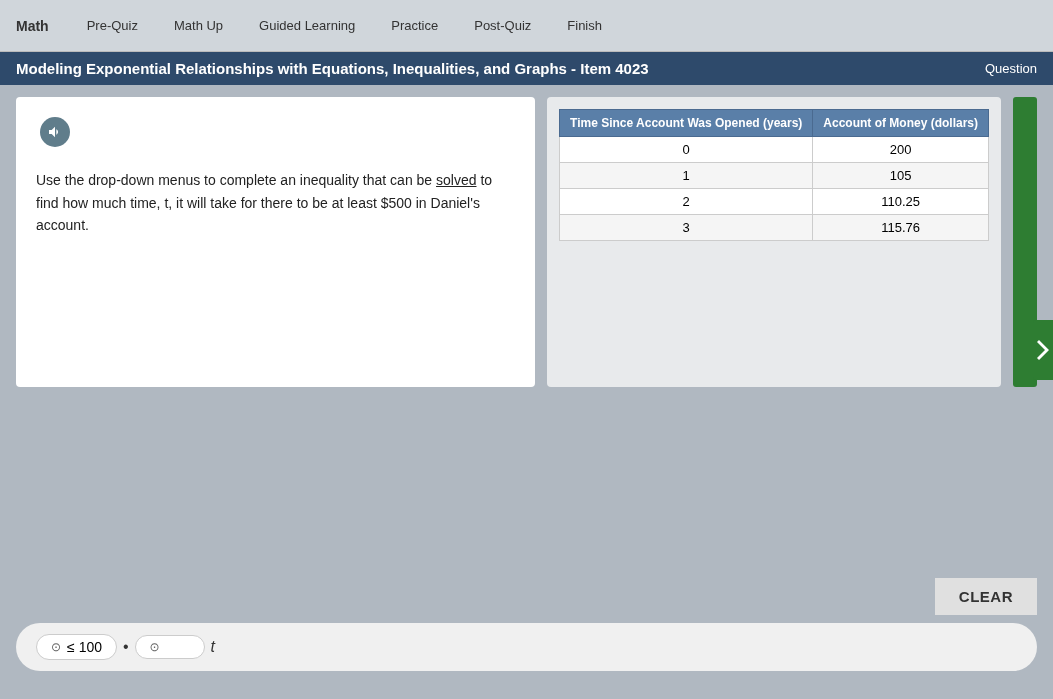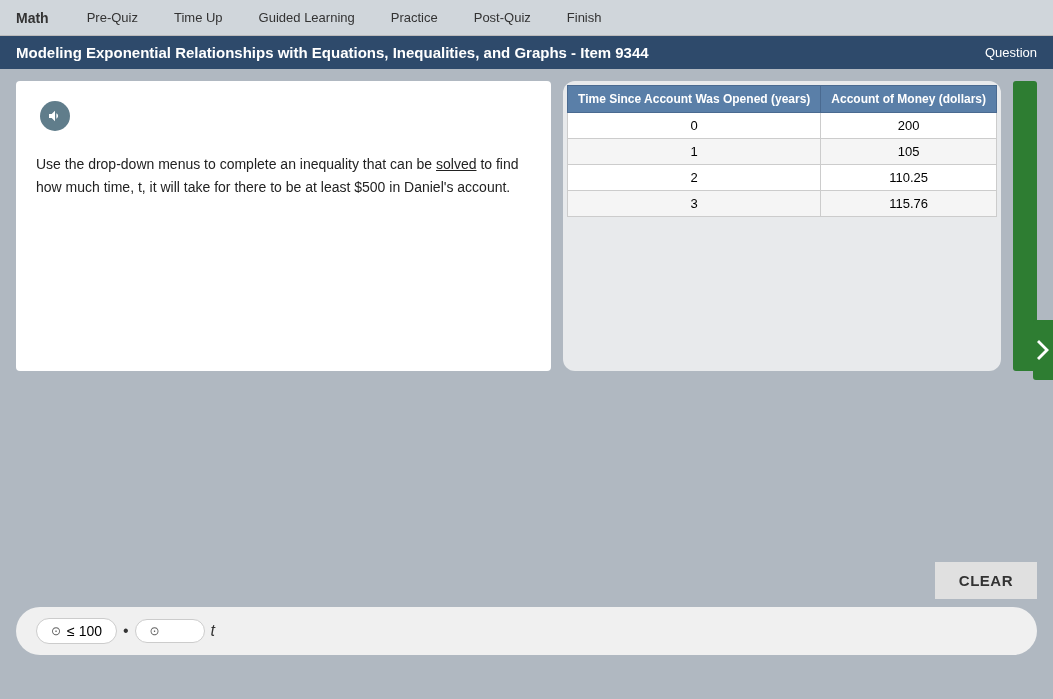--- a/index.html
+++ b/index.html
@@ -12,21 +12,21 @@
       position: relative;
     }
 
     
     .top-nav {
       background-color: #d0d6db;
       display: flex;
       align-items: center;
       padding: 6px 16px;
       gap: 24px;
-      height: 36px;
+      height: 52px;
       border-bottom: 1px solid #bbb;
     }
     .nav-brand {
       font-weight: bold;
       font-size: 14px;
       color: #333;
       margin-right: 8px;
     }
     .nav-item {
       font-size: 13px;
@@ -71,22 +71,22 @@
       color: #222;
       max-height: 290px;
     }
     .question-panel .underline {
       text-decoration: underline;
     }
 
     
     .table-panel {
       background-color: #e8eaec;
-      border-radius: 12px;
-      padding: 4px;
+      border-radius: 4px;
+      padding: 12px;
       min-width: 220px;
       max-height: 290px;
     }
     .data-table {
       width: 100%;
       border-collapse: collapse;
       font-size: 13px;
     }
     .data-table th {
       background-color: #5a7fa8;
@@ -211,30 +211,30 @@
       cursor: pointer;
       border-radius: 3px 0 0 3px;
     }
   </style>
 </head>
 <body>
 
 <div class="top-nav">
   <span class="nav-brand">Math</span>
   <span class="nav-item">Pre-Quiz</span>
-  <span class="nav-item">Time Up</span>
+  <span class="nav-item">Math Up</span>
   <span class="nav-item">Guided Learning</span>
   <span class="nav-item">Practice</span>
   <span class="nav-item">Post-Quiz</span>
   <span class="nav-item">Finish</span>
   <span class="nav-spacer"></span>
 </div>
 
 <div class="title-bar">
-  <span>Modeling Exponential Relationships with Equations, Inequalities, and Graphs - Item 9344</span>
+  <span>Modeling Exponential Relationships with Equations, Inequalities, and Graphs - Item 4023</span>
   <span class="question-label">Question</span>
 </div>
 
 <div class="main-content">
 
   <div class="question-panel">
     <p>
       <span class="audio-btn" style="display:inline-flex; vertical-align: middle; margin-left: 4px;">
         <svg width="16" height="16" viewBox="0 0 24 24" fill="white">
           <path d="M3 9v6h4l5 5V4L7 9H3zm13.5 3c0-1.77-1.02-3.29-2.5-4.03v8.05c1.48-.73 2.5-2.25 2.5-4.02z"></path>

